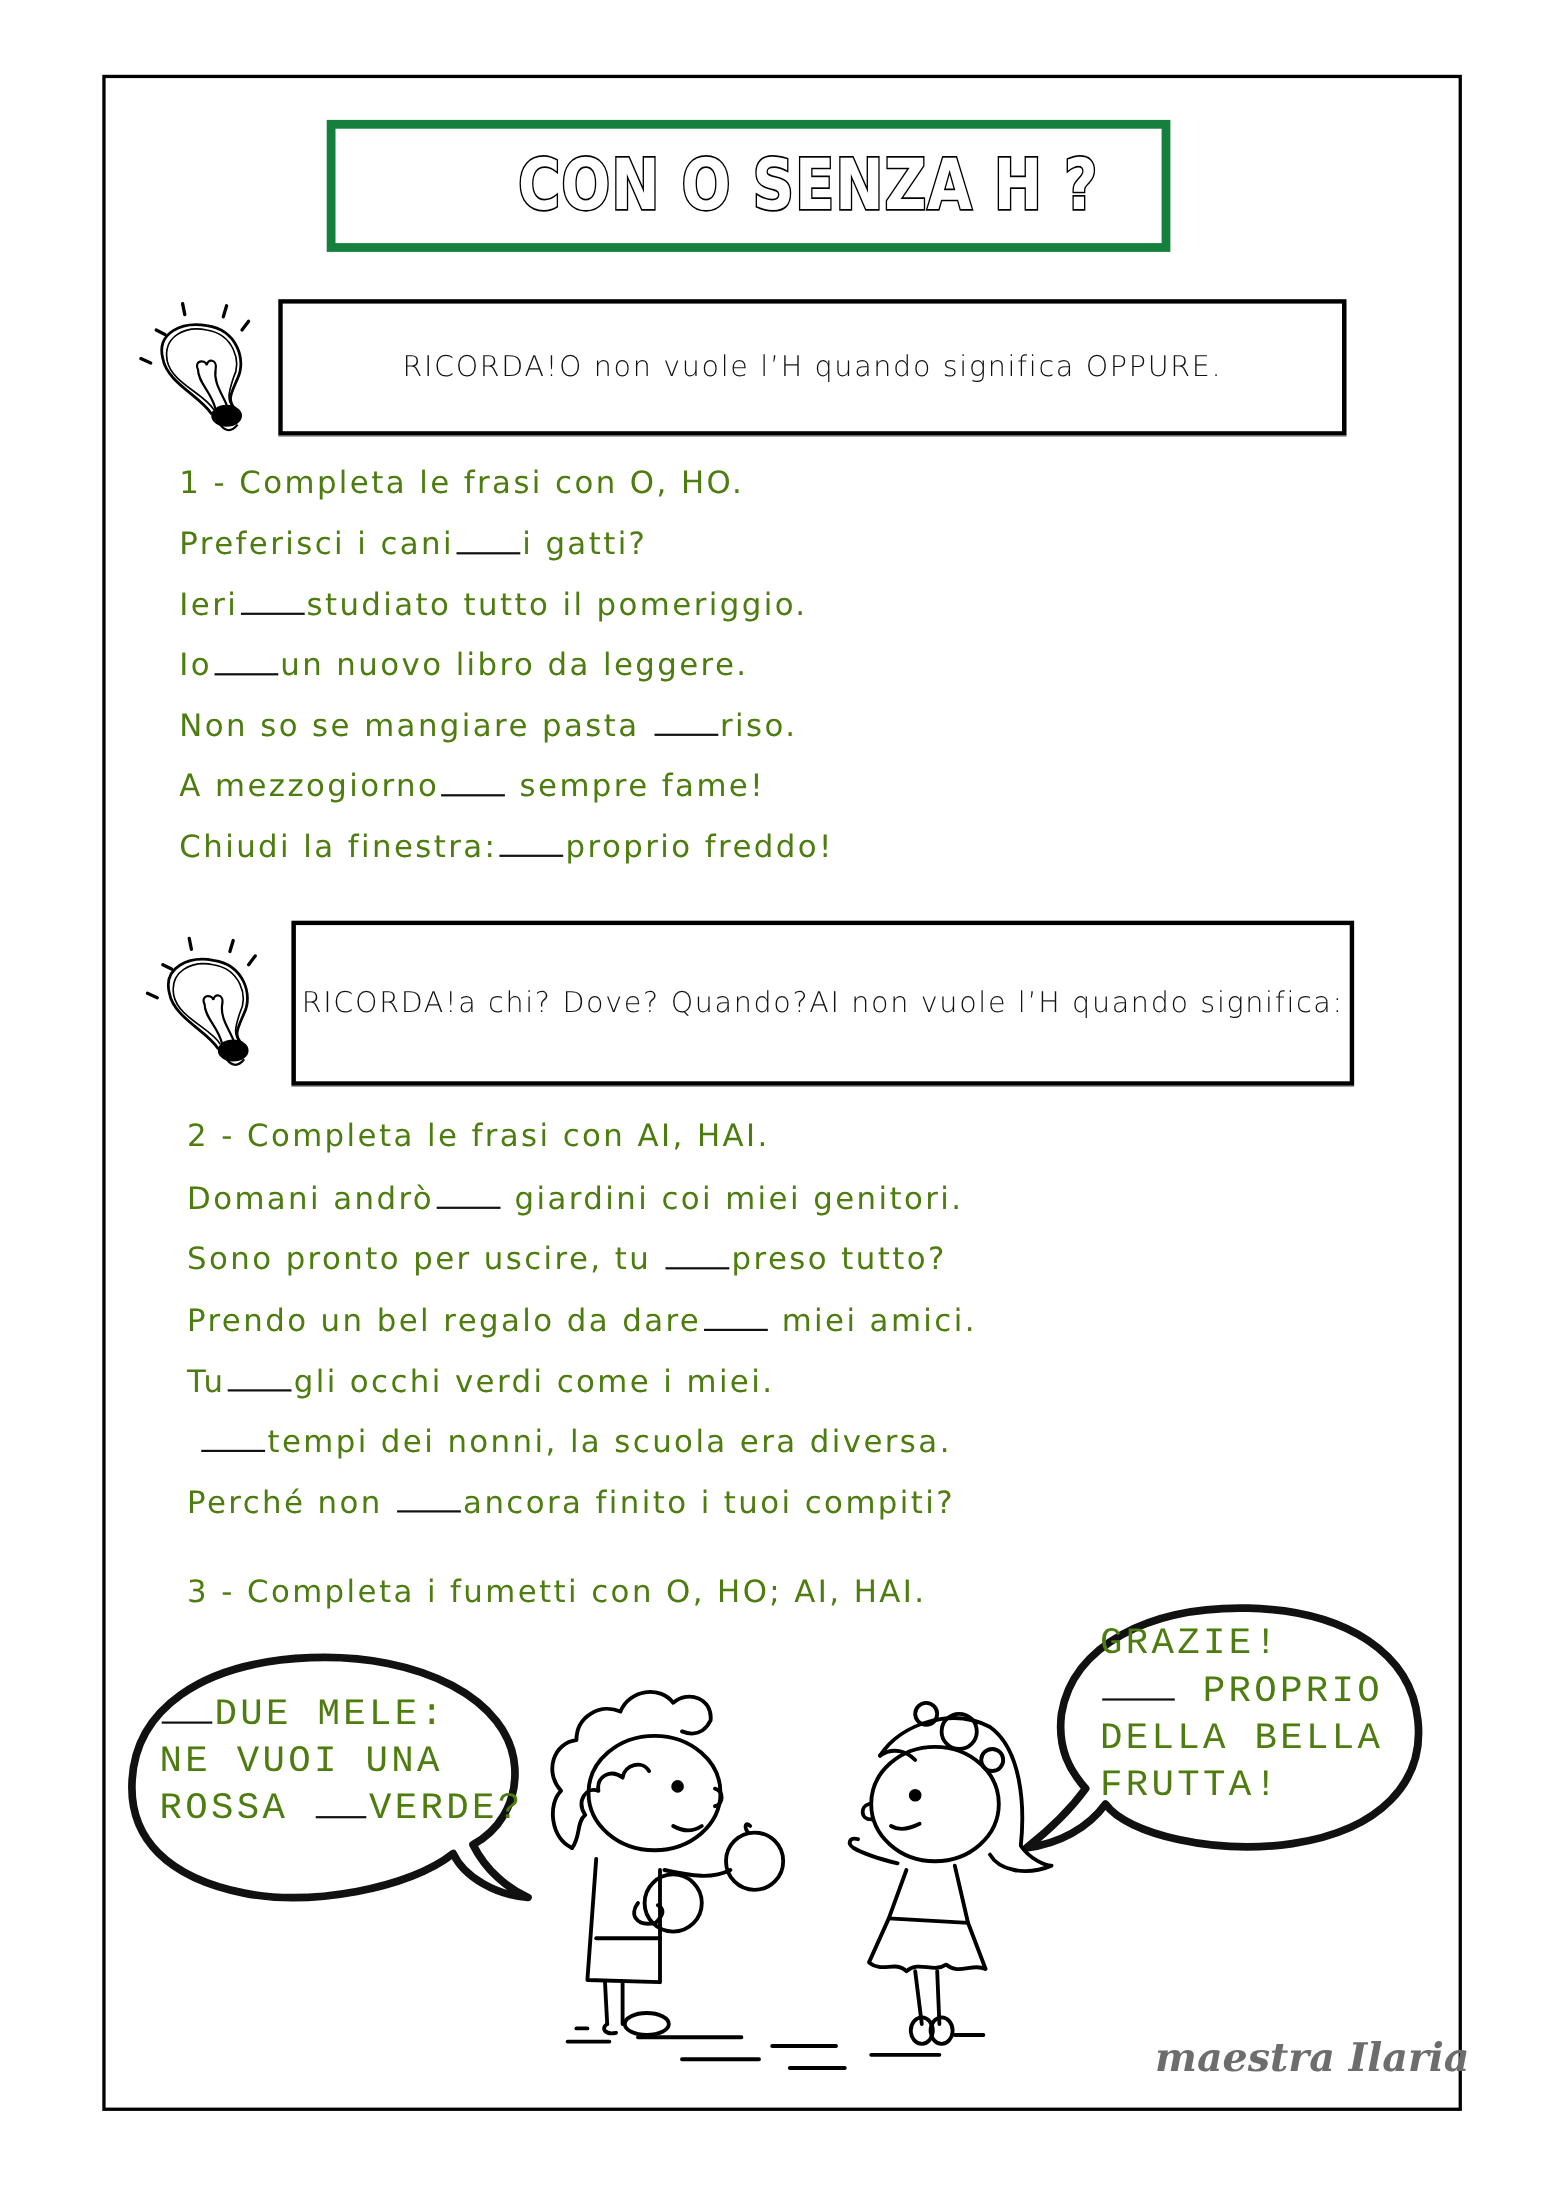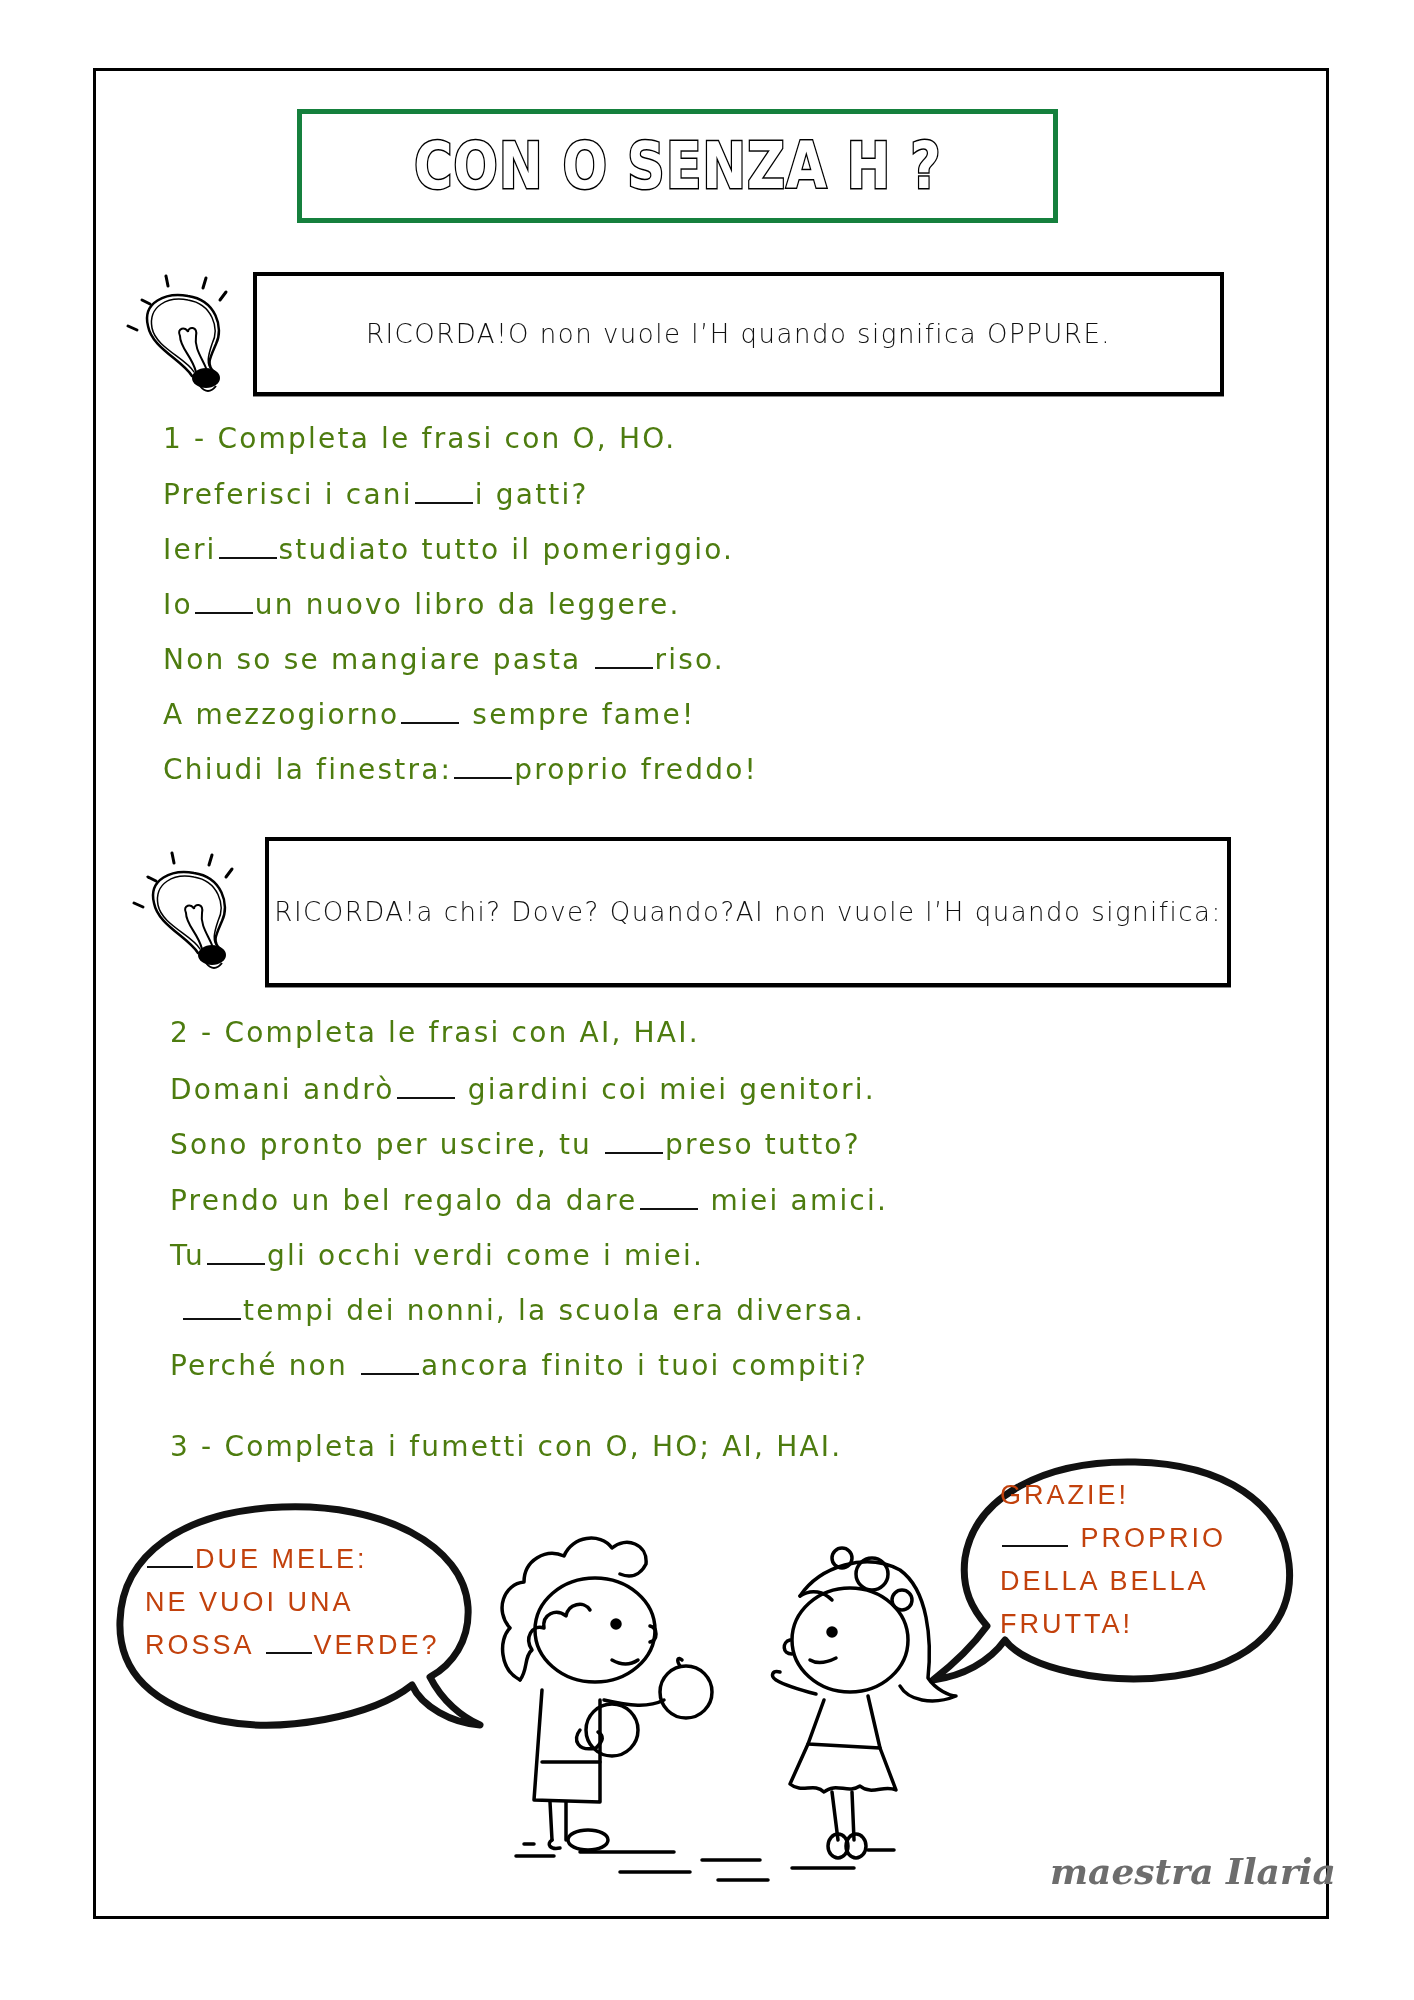--- a/index.html
+++ b/index.html
@@ -1,41 +1,41 @@
 <!DOCTYPE html>
 <html><head>
 <meta charset="utf-8">
 <style>
   html, body { margin: 0; padding: 0; background: #ffffff; }
   body { width: 1414px; height: 2000px; position: relative; overflow: hidden;
          font-family: "DejaVu Sans", sans-serif; color: #111; }
   .page-border { position: absolute; left: 93px; top: 68px; width: 1230px; height: 1845px;
                  border: 3px solid #000; box-sizing: content-box; }
   .title-box { position: absolute; left: 297px; top: 109px; width: 751px; height: 104px;
-               border: 5px solid #15803d; display: flex; align-items: center; justify-content: center; }
+               border: 8px solid #15803d; display: flex; align-items: center; justify-content: flex-end; }
   .title-text { font-family: "DejaVu Sans", sans-serif; font-weight: bold; font-size: 64px;
                 letter-spacing: 1px; color: #fff;
                 -webkit-text-stroke: 3px #000; paint-order: stroke fill;
                 text-shadow: 0 0 0 #000; transform: scaleX(0.82); display: inline-block; }
   .ricorda { position: absolute; border: 4px solid #000; box-shadow: 0 1px 0 #888;
              display: flex; flex-direction: row; align-items: center; justify-content: center;
              font-family: "DejaVu Sans", sans-serif; font-size: 26px; line-height: 40px;
              letter-spacing: 1.5px; font-weight: 300; color: #111; text-align: center; }
   .r1 { left: 253px; top: 272px; width: 963px; height: 116px; }
   .r2 { left: 265px; top: 837px; width: 958px; height: 142px; }
   .bulb { position: absolute; width: 110px; height: 130px; }
   .b1 { left: 122px; top: 268px; }
   .b2 { left: 128px; top: 845px; }
   .line { position: absolute; font-family: "DejaVu Sans", sans-serif; font-size: 28px;
           letter-spacing: 2.2px; color: #4d7c0f; white-space: pre; font-weight: normal; }
   .blank { display: inline-block; border-bottom: 2px solid #111; height: 4px; vertical-align: baseline; margin: 0 2px; }
   .bw4 { width: 58px; }
   .bubble { position: absolute; }
-  .bubble-text { position: absolute; font-family: Liberation Sans, sans-serif; font-size: 27px;
-                 letter-spacing: 3px; line-height: 43px; color: #c2410c; white-space: pre; }
+  .bubble-text { position: absolute; font-family: Liberation Mono, monospace; font-size: 34px;
+                 letter-spacing: 3px; line-height: 43px; color: #4d7c0f; white-space: pre; }
   .signature { position: absolute; left: 1050px; top: 1850px; font-family: "DejaVu Serif", serif;
                font-style: italic; font-weight: bold; font-size: 36px; color: #6d6d6d; letter-spacing: 0px; }
   .illus { position: absolute; left: 480px; top: 1500px; width: 500px; height: 400px; }
 </style>
 </head>
 <body>
 
 <div class="page-border"></div>
 
 <div class="title-box">

